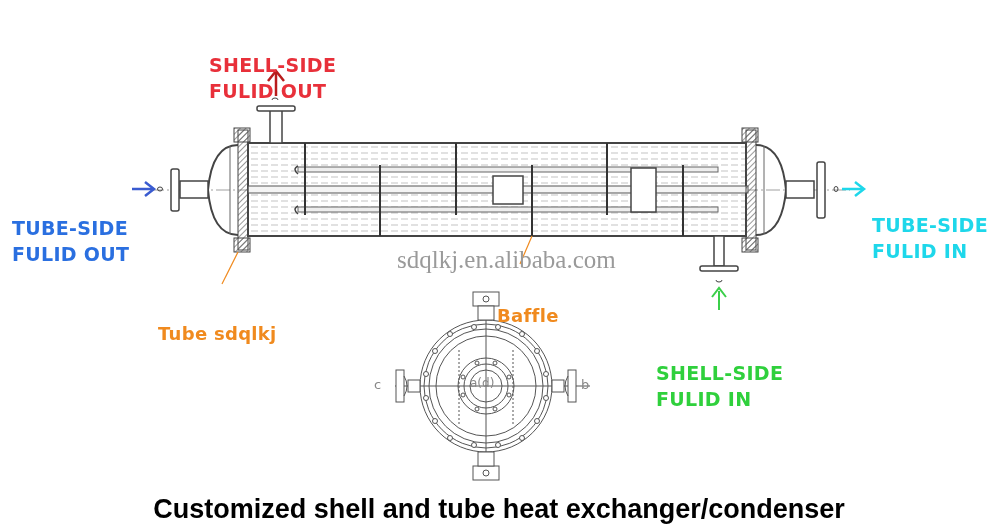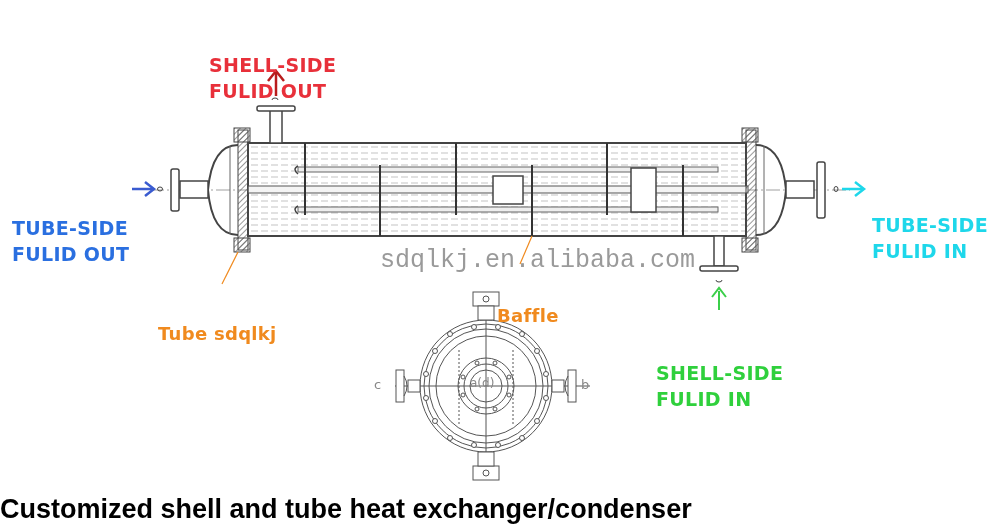--- a/index.html
+++ b/index.html
@@ -3,22 +3,22 @@
 <meta charset="utf-8">
 <style>
   html, body { margin:0; padding:0; background:#ffffff; }
   body { width:998px; height:530px; position:relative; overflow:hidden; font-family:"DejaVu Sans", sans-serif; }
   .lbl { position:absolute; font-weight:bold; font-size:19px; line-height:26px; letter-spacing:0.3px; white-space:nowrap;margin-top:46px; }
   .red { color:#e8303a; }
   .blue { color:#2a6fe0; }
   .cyan { color:#1ed7ea; }
   .green { color:#2fd03c; }
   .orange { color:#f08a1e; font-size:18px; }
-  .watermark { position:absolute; left:380px; top:246px; font-family:Liberation Mono, monospace; font-size:25px; color:#9a9a9a; white-space:nowrap; }
-  .caption { position:absolute; left:0; width:998px; top:494px; font-family:"Liberation Sans", sans-serif; font-weight:bold; font-size:27px; color:#000; }
+  .watermark { position:absolute; left:397px; top:246px; font-family:Liberation Serif, serif; font-size:25px; color:#9a9a9a; white-space:nowrap; }
+  .caption { position:absolute; left:0; width:998px; top:494px; text-align:center; font-family:"Liberation Sans", sans-serif; font-weight:bold; font-size:27px; color:#000; }
   svg { position:absolute; left:0; top:0; }
 </style>
 </head>
 <body>
 
 <svg width="998" height="530" viewBox="0 0 998 530">
   <defs>
     <pattern id="hatch" width="4" height="4" patternUnits="userSpaceOnUse" patternTransform="rotate(45)">
       <line x1="0" y1="0" x2="0" y2="4" stroke="#555" stroke-width="1.2"></line>
     </pattern>

